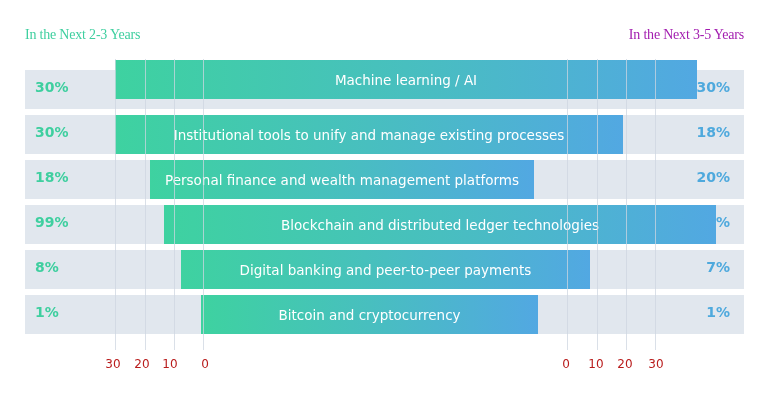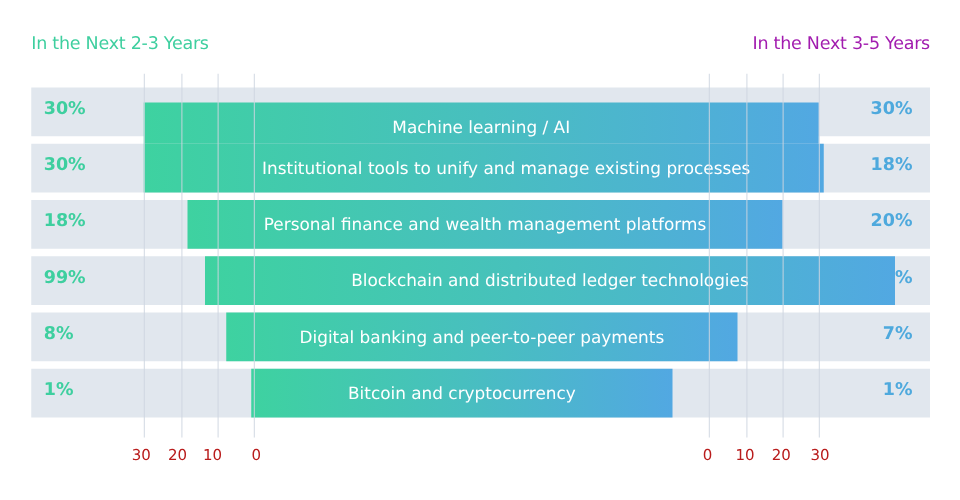--- a/index.html
+++ b/index.html
@@ -1,20 +1,20 @@
 <!DOCTYPE html>
 <html><head>
   <meta charset="utf-8">
   <style>
     html, body { margin: 0; padding: 0; }
     body {
       width: 768px; height: 400px; background: #ffffff; position: relative; overflow: hidden;
       font-family: "DejaVu Sans", "Liberation Sans", sans-serif;
     }
-    .hdr { position: absolute; top: 27px; font-size: 14px; letter-spacing: -0.2px; }
+    .hdr { position: absolute; top: 27px; font-size: 14px; letter-spacing: -0.2px; font-family: Liberation Serif, serif; }
     .hdr-left { left: 25px; color: #3ecf9f; }
     .hdr-right { right: 24px; color: #a21caf; }
     .row-bg {
       position: absolute; left: 25px; width: 719px; height: 39px; background: #e1e7ee;
     }
     .bar {
       position: absolute; height: 39px;
       background: linear-gradient(90deg, #3ed2a0 0%, #48bfbf 50%, #52a8e2 100%);
       display: flex; align-items: center; justify-content: center;
       color: #ffffff; font-size: 13.5px; white-space: nowrap;
@@ -34,37 +34,37 @@
 
 <div class="hdr hdr-left">In the Next 2-3 Years</div>
 <div class="hdr hdr-right">In the Next 3-5 Years</div>
 
 <div class="rows">
 
   <div class="row-bg" style="top:70px;">
     <span class="pct pct-left">30%</span>
     <span class="pct pct-right">30%</span>
   </div>
-  <div class="bar" style="top:82px; left:115px; width:540px;">
+  <div class="bar" style="top:60px; left:115px; width:582px;">
     <span>Machine learning / AI</span>
   </div>
 
   <div class="row-bg" style="top:115px;">
     <span class="pct pct-left">30%</span>
     <span class="pct pct-right">18%</span>
   </div>
-  <div class="bar" style="top:115px; left:115px; width:508px;padding-left:36px;">
+  <div class="bar" style="top:115px; left:115px; width:508px;">
     <span>Institutional tools to unify and manage existing processes</span>
   </div>
 
   <div class="row-bg" style="top:160px;">
     <span class="pct pct-left">18%</span>
     <span class="pct pct-right">20%</span>
   </div>
-  <div class="bar" style="top:160px; left:150px; width:476px;">
+  <div class="bar" style="top:160px; left:150px; width:384px;">
     <span>Personal finance and wealth management platforms</span>
   </div>
 
   <div class="row-bg" style="top:205px;">
     <span class="pct pct-left">99%</span>
     <span class="pct pct-right">24%</span>
   </div>
   <div class="bar" style="top:205px; left:164px; width:552px;">
     <span>Blockchain and distributed ledger technologies</span>
   </div>

